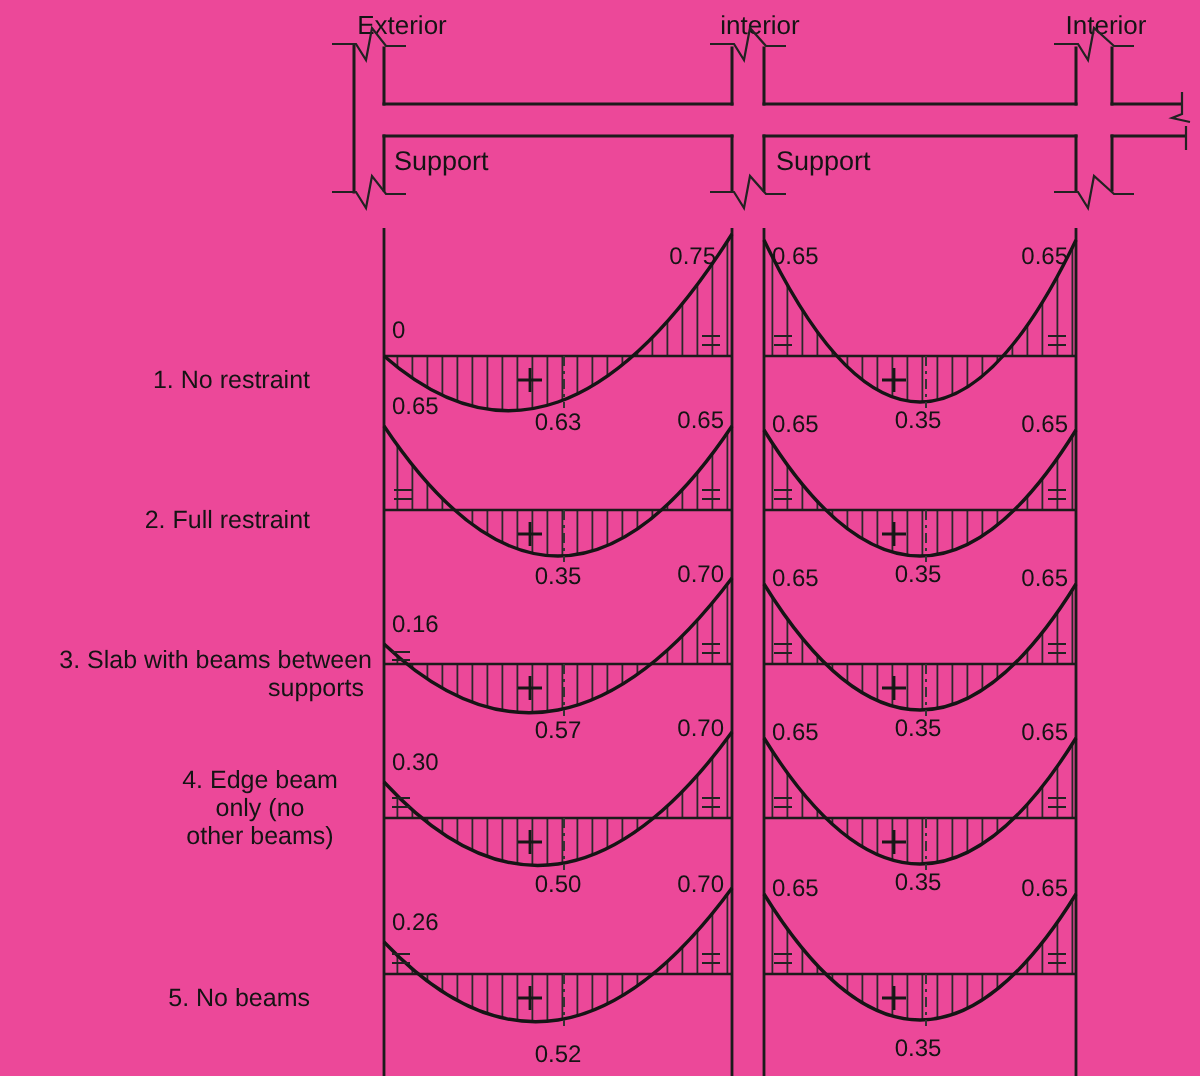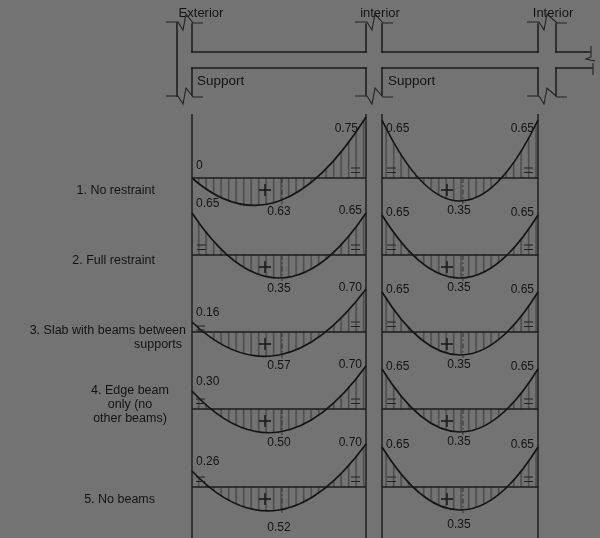--- a/index.html
+++ b/index.html
@@ -1,16 +1,16 @@
 <!DOCTYPE html>
 <html><head>
 <meta charset="utf-8">
 <style>
   html,body{margin:0;padding:0;background:#ffffff}
-  .canvas{position:relative;width:600px;height:538px;background:#737373;overflow:hidden;
+  .canvas{position:relative;width:600px;height:538px;background:#ec4899;overflow:hidden;
           font-family:"Liberation Sans",sans-serif}
   svg{display:block}
   text{fill:#141414;font-family:"Liberation Sans",sans-serif}
   .num{font-size:12px}
   .ttl{font-size:12.5px}
   .top{font-size:13px}
   .sup{font-size:13.5px}
   .ln{stroke:#1b1b1b;stroke-width:1.5;fill:none;stroke-linecap:square}
   .vline{stroke:#1b1b1b;stroke-width:1.4;fill:none}
   .base{stroke:#1b1b1b;stroke-width:1.3;fill:none}

